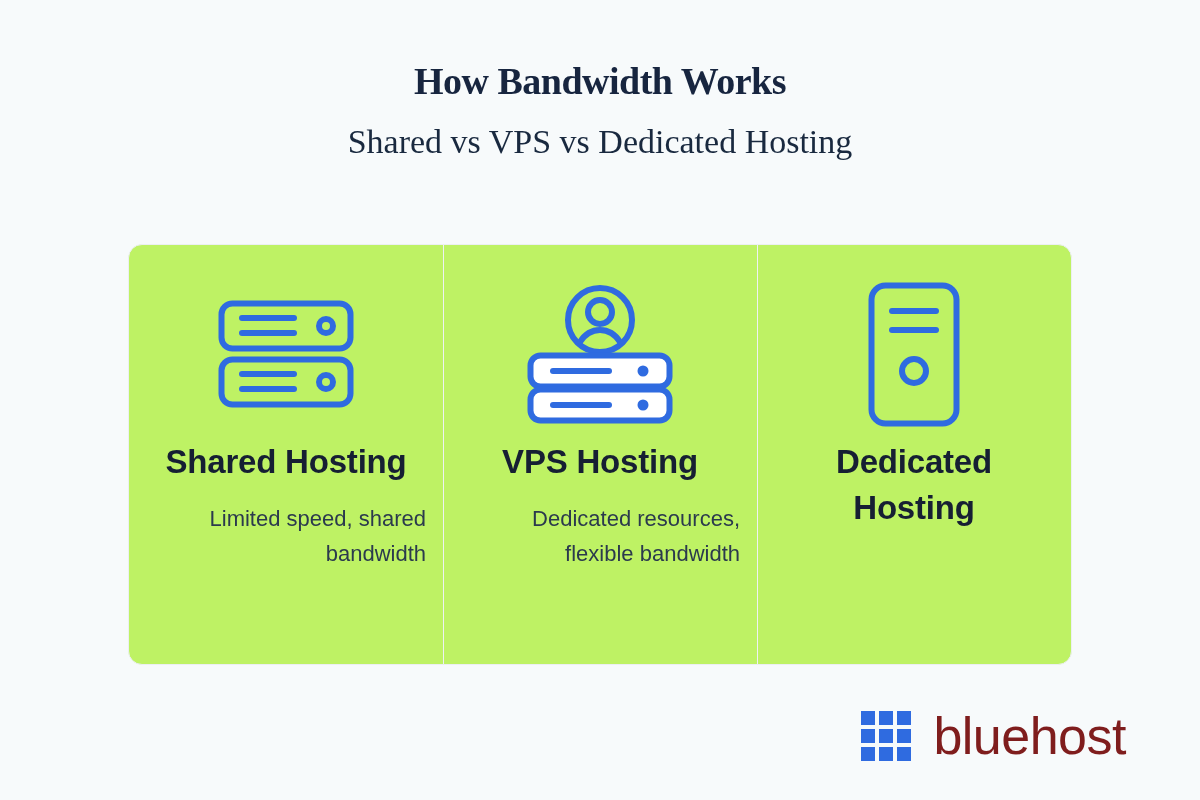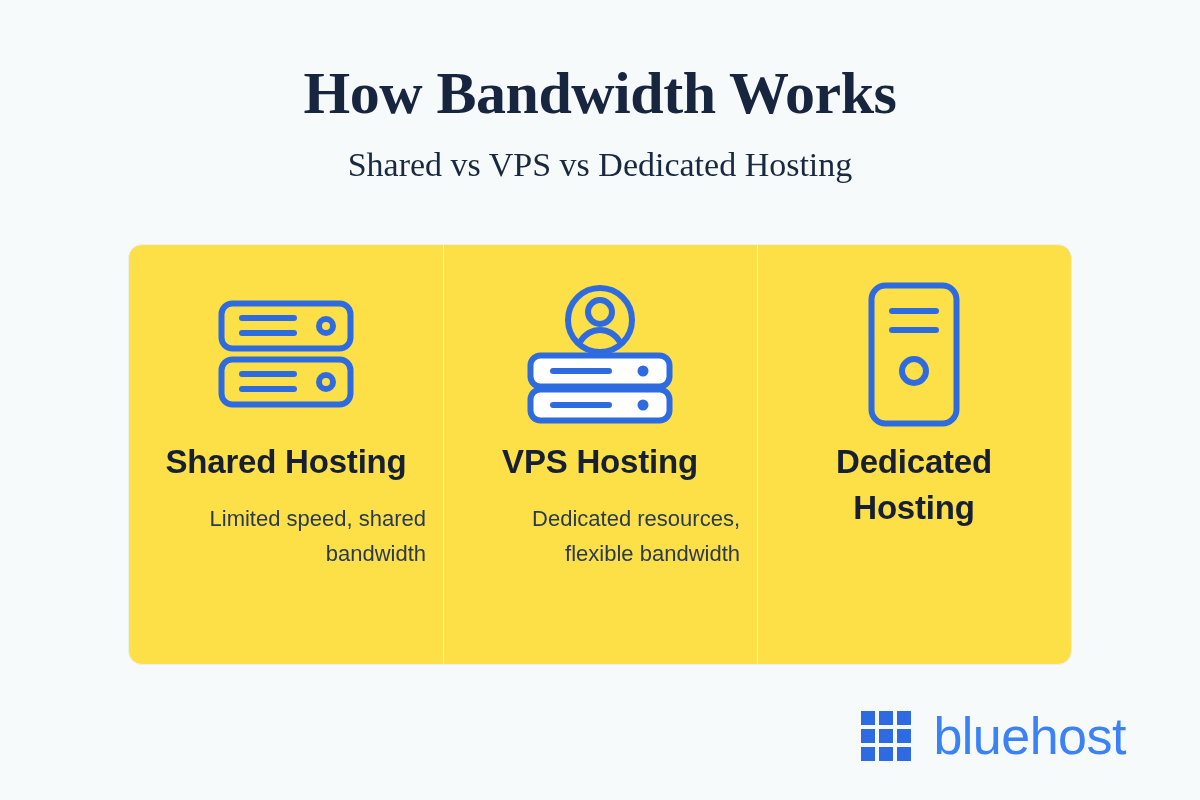--- a/index.html
+++ b/index.html
@@ -18,21 +18,21 @@
 
   
   .header {
     padding-top: 62px;
     text-align: center;
   }
 
   .page-title {
     font-family: "Liberation Serif", serif;
     font-weight: 700;
-    font-size: 60px;
+    font-size: 38px;
     line-height: 1.05;
     letter-spacing: -0.5px;
     color: #17253f;
   }
 
   .page-subtitle {
     margin-top: 20px;
     font-family: Liberation Serif, serif;
     font-weight: 400;
     font-size: 34px;
@@ -40,21 +40,21 @@
     color: #19293f;
   }
 
   
   .card {
     position: absolute;
     left: 128px;
     top: 244px;
     width: 944px;
     height: 421px;
-    background: #fde047;
+    background: #bef264;
     border: 1px solid #eceff2;
     border-radius: 14px;
     display: flex;
     align-items: stretch;
   }
 
   .column {
     flex: 1 1 0;
     display: flex;
     flex-direction: column;
@@ -120,21 +120,21 @@
   .logo-grid span {
     background: #2f6be0;
     display: block;
     width: 14px;
     height: 14px;
   }
 
   .logo-word {
     font-size: 52px;
     font-weight: 400;
-    color: #3b82f6;
+    color: #7f1d1d;
     letter-spacing: -0.5px;
     line-height: 1;
   }
 </style>
 </head>
 <body>
 
 <div class="header">
   <h1 class="page-title">How Bandwidth Works</h1>
   <p class="page-subtitle">Shared vs VPS vs Dedicated Hosting</p>

